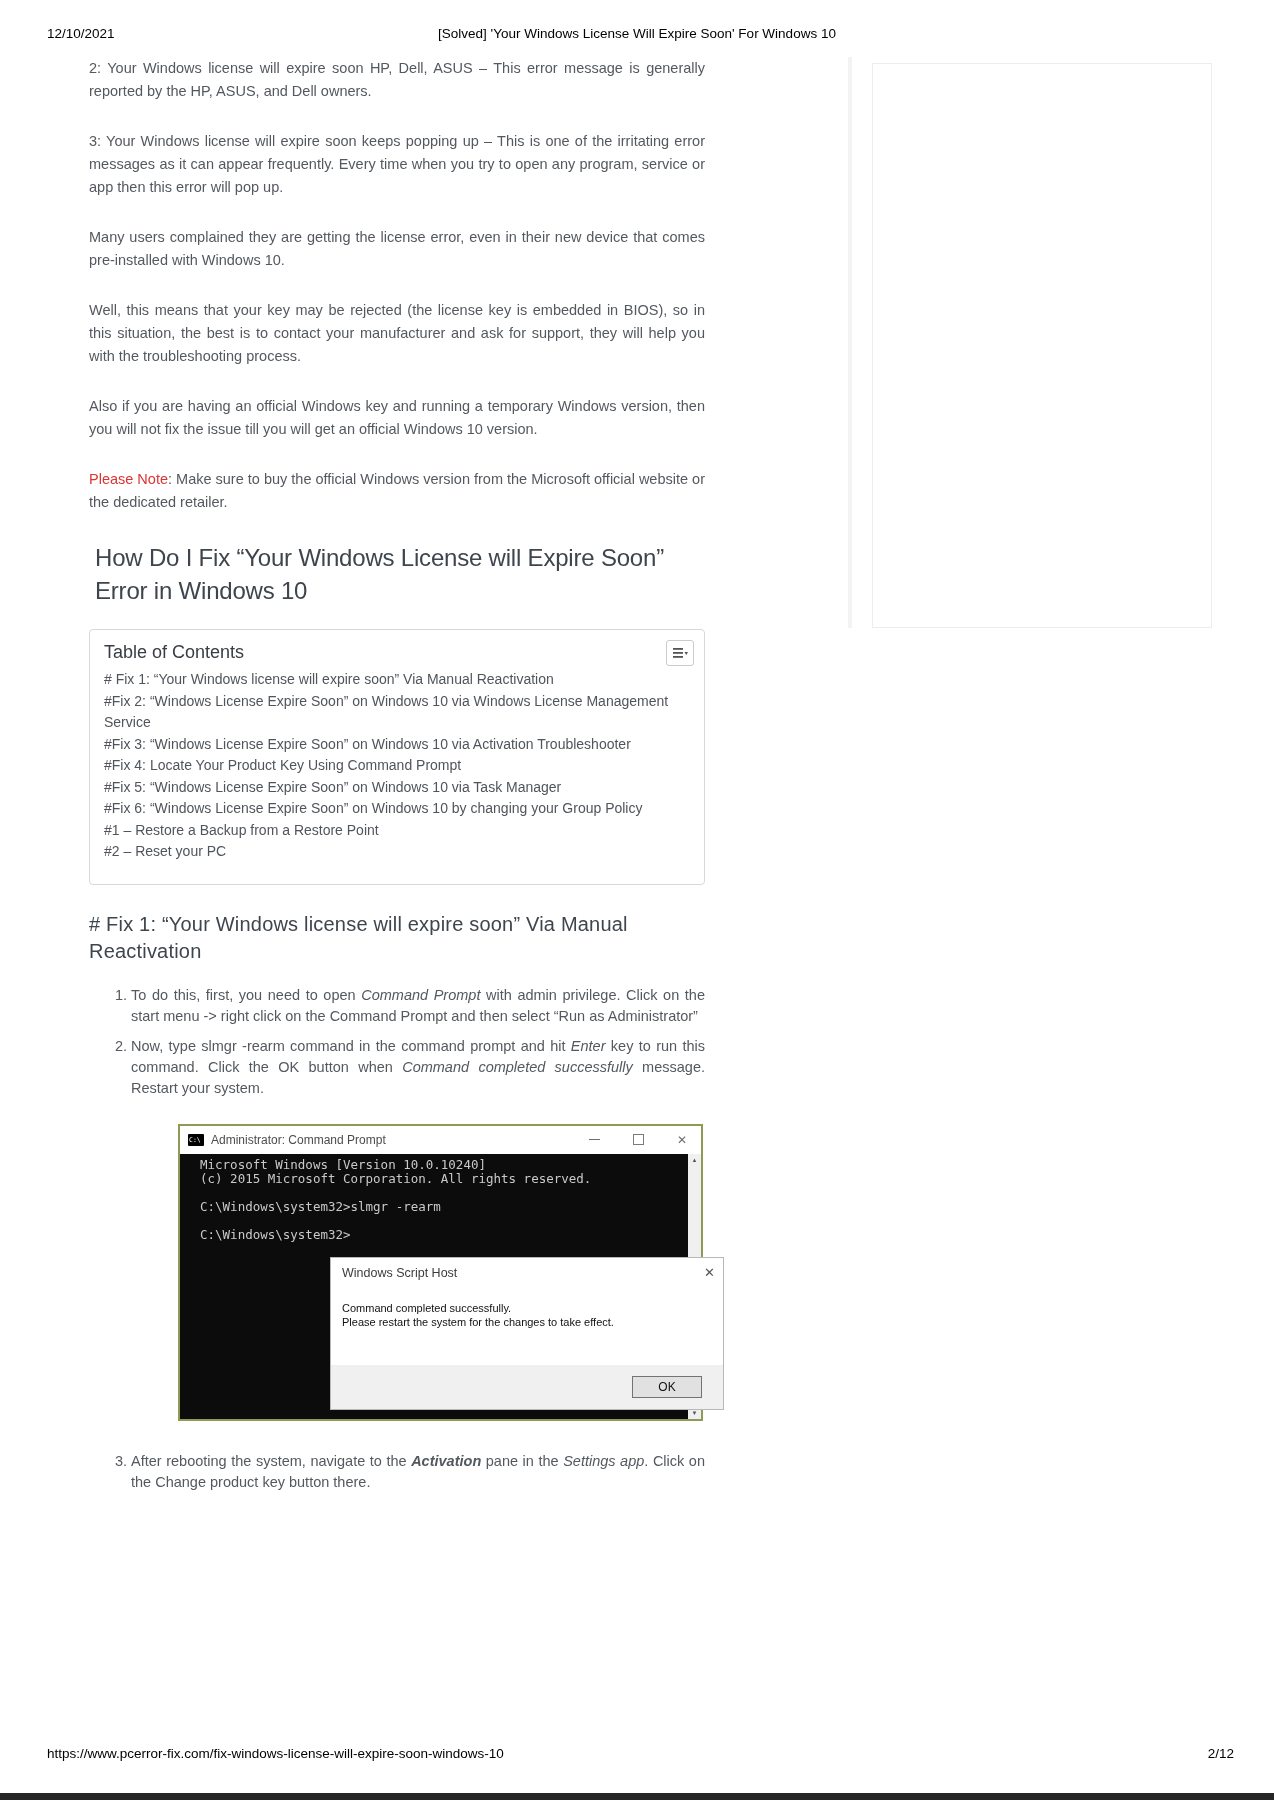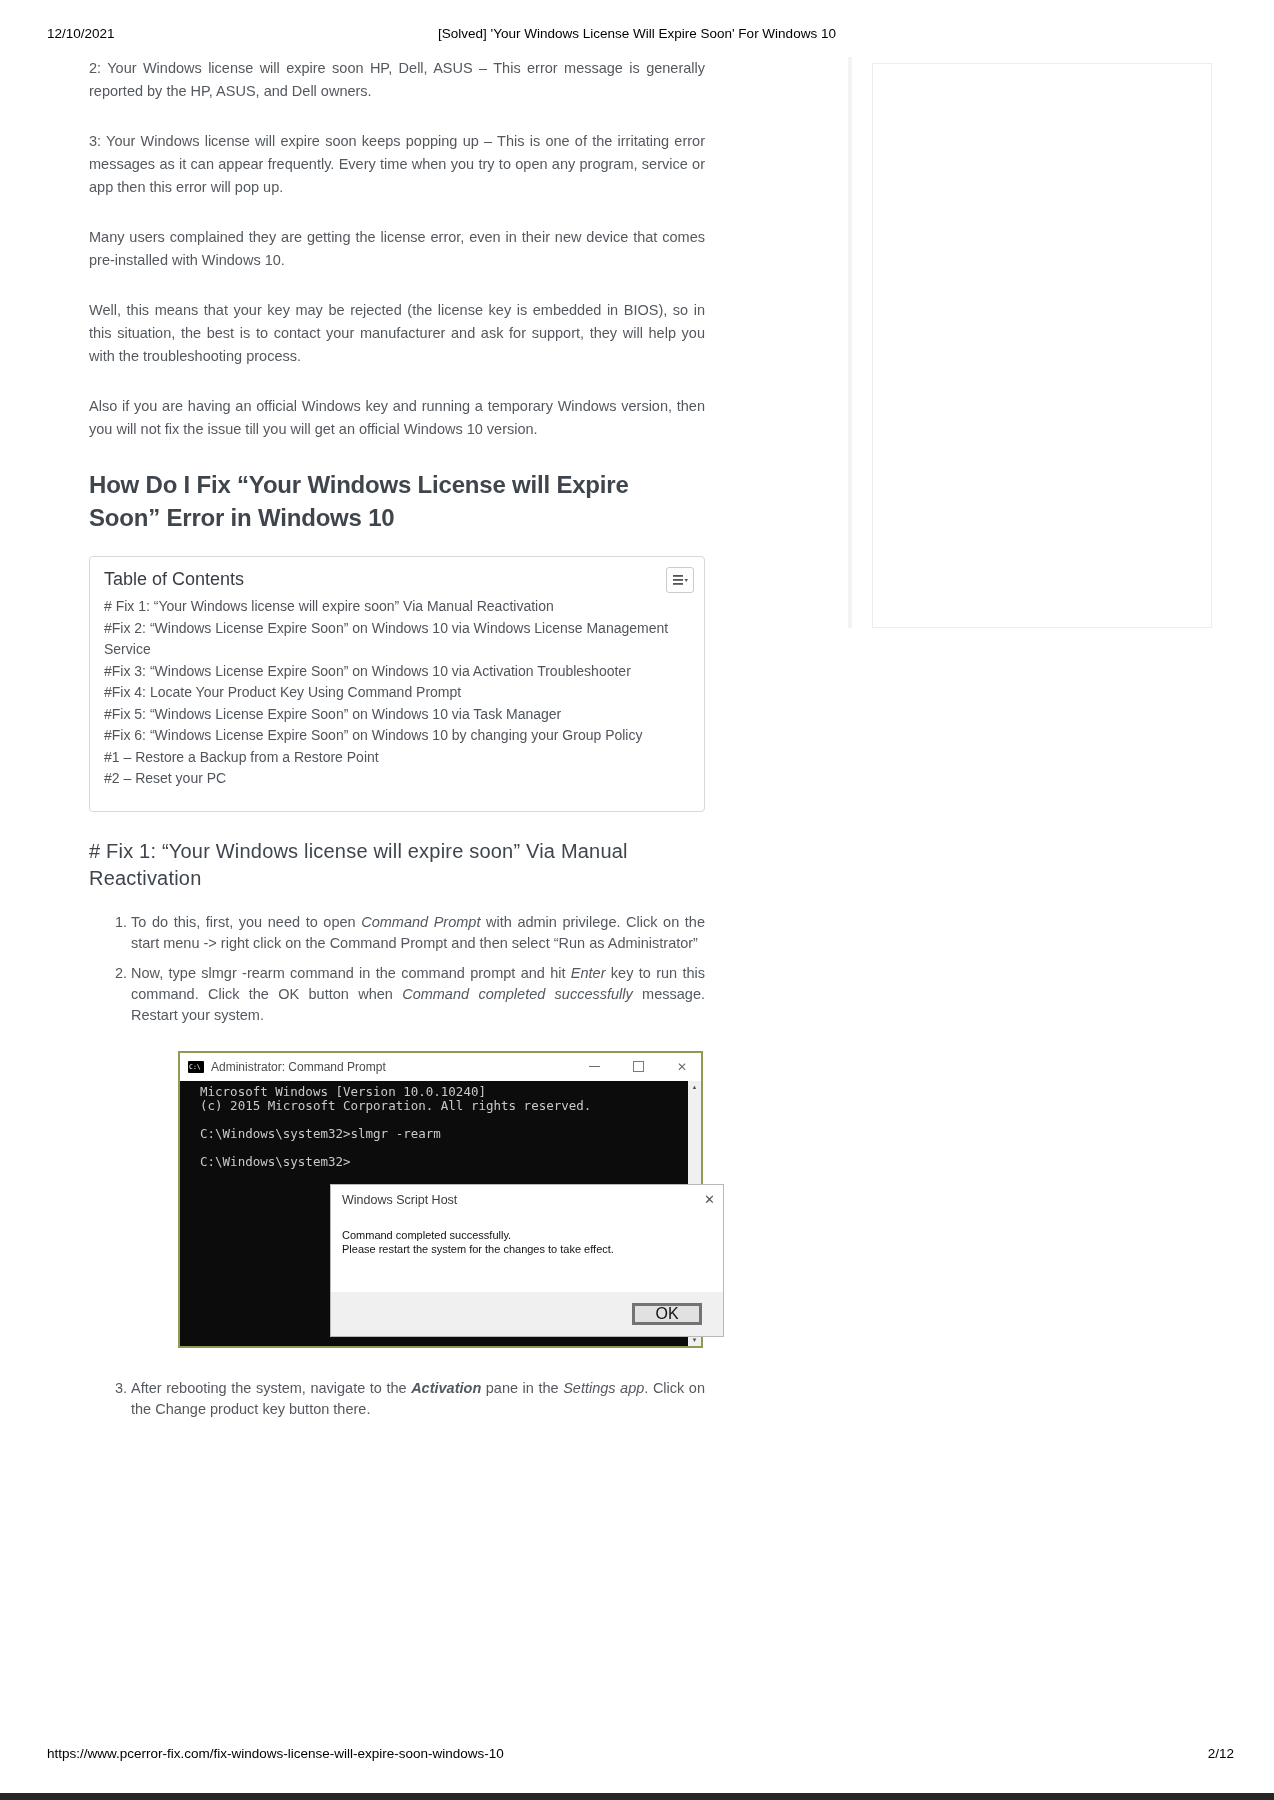--- a/index.html
+++ b/index.html
@@ -14,21 +14,21 @@
        font-size:13.5px;color:#000}
   .bottombar{position:absolute;left:0;right:0;bottom:0;height:7px;background:#262626}
 
   
   .divider{position:absolute;left:848px;top:57px;width:4px;height:571px;background:#f3f3f3}
   .adbox{position:absolute;left:872px;top:63px;width:338px;height:563px;border:1px solid #ededed;background:#fff}
 
   
   .article{position:absolute;left:89px;top:57px;width:616px;color:#54595f}
   .p{font-size:14.5px;line-height:23px;text-align:justify;margin:0 0 27px}
-  h2{font-size:24px;line-height:33px;font-weight:700;letter-spacing:-0.2px;color:#3f454d;margin:0 0 22px}
+  h2{font-size:24px;line-height:33px;font-weight:400;letter-spacing:-0.2px;color:#3f454d;margin:0 6px 22px}
   h3{font-size:20px;line-height:27px;font-weight:400;letter-spacing:0.2px;color:#3f454d;margin:0 0 20px}
   .red{color:#dd3333}
   .it{font-style:italic}
   .it.bd,.bd{font-weight:700}
   .bd{font-style:italic}
 
   
   .toc{position:relative;border:1px solid #d8d8d8;border-radius:4px;padding:12px 14px 21px;margin:12px 0 26px}
   .toc-title{font-size:18px;color:#383d44}
   .toc-toggle{position:absolute;right:10px;top:10px;width:26px;height:24px;border:1px solid #ccc;border-radius:3px;
@@ -61,40 +61,41 @@
   
   .dlg{position:absolute;left:150px;top:103px;width:394px;height:153px;background:#fff;border:1px solid #b8b8b8;
        box-sizing:border-box;font-family:"Liberation Sans",sans-serif}
   .dlg-head{display:flex;justify-content:space-between;align-items:flex-start;padding:8px 8px 0 11px;
             font-size:12.5px;color:#3b3b3b}
   .dlg-x{color:#555;font-size:13px;line-height:1}
   .dlg-body{padding:21px 2px 0 11px;font-size:11px;line-height:14px;color:#111;text-align:left}
   .dlg-body .dlg-line{text-align:left}
   .dlg-foot{position:absolute;left:0;right:0;bottom:0;height:44px;background:#f0f0f0;
             display:flex;align-items:center;justify-content:flex-end;padding-right:21px}
-  .okbtn{width:70px;height:22px;background:#e1e1e1;border:3px solid #737373;font-size:16px;color:#111;
+  .okbtn{width:70px;height:22px;background:#e1e1e1;border:1px solid #737373;font-size:12px;color:#111;
          display:flex;align-items:center;justify-content:center;box-sizing:border-box}
 </style>
 </head>
 <body>
 
 <div class="hdr">
   <span class="hdr-date">12/10/2021</span>
   <span class="hdr-title">[Solved] 'Your Windows License Will Expire Soon' For Windows 10</span>
 </div>
 
 <div class="divider"></div>
 <div class="adbox"></div>
 
 <div class="article">
   <p class="p">2: Your Windows license will expire soon HP, Dell, ASUS – This error message is generally reported by the HP, ASUS, and Dell owners.</p>
   <p class="p">3: Your Windows license will expire soon keeps popping up – This is one of the irritating error messages as it can appear frequently. Every time when you try to open any program, service or app then this error will pop up.</p>
   <p class="p">Many users complained they are getting the license error, even in their new device that comes pre-installed with Windows 10.</p>
   <p class="p">Well, this means that your key may be rejected (the license key is embedded in BIOS), so in this situation, the best is to contact your manufacturer and ask for support, they will help you with the troubleshooting process.</p>
   <p class="p">Also if you are having an official Windows key and running a temporary Windows version, then you will not fix the issue till you will get an official Windows 10 version.</p>
+  <p class="p"><span class="red">Please Note</span><span>: Make sure to buy the official Windows version from the Microsoft official website or the dedicated retailer.</span></p>
 
   <h2>How Do I Fix “Your Windows License will Expire Soon” Error in Windows 10</h2>
 
   <div class="toc">
     <div>
       <span class="toc-title">Table of Contents</span>
       <span class="toc-toggle">
         <svg width="15" height="12" viewBox="0 0 15 12">
           <rect x="0" y="1" width="10" height="1.8" fill="#555"></rect>
           <rect x="0" y="5" width="10" height="1.8" fill="#555"></rect>

